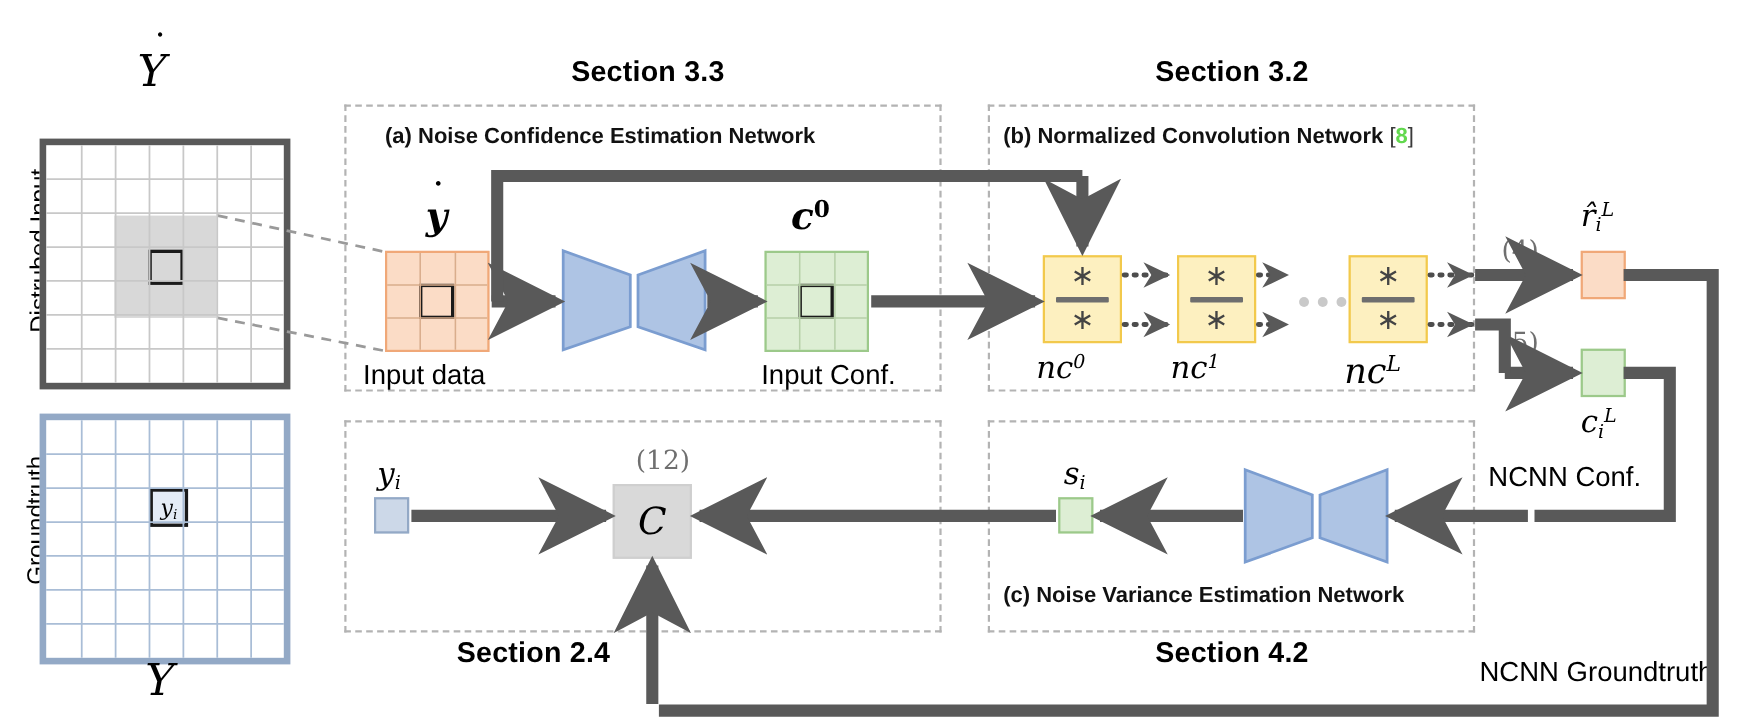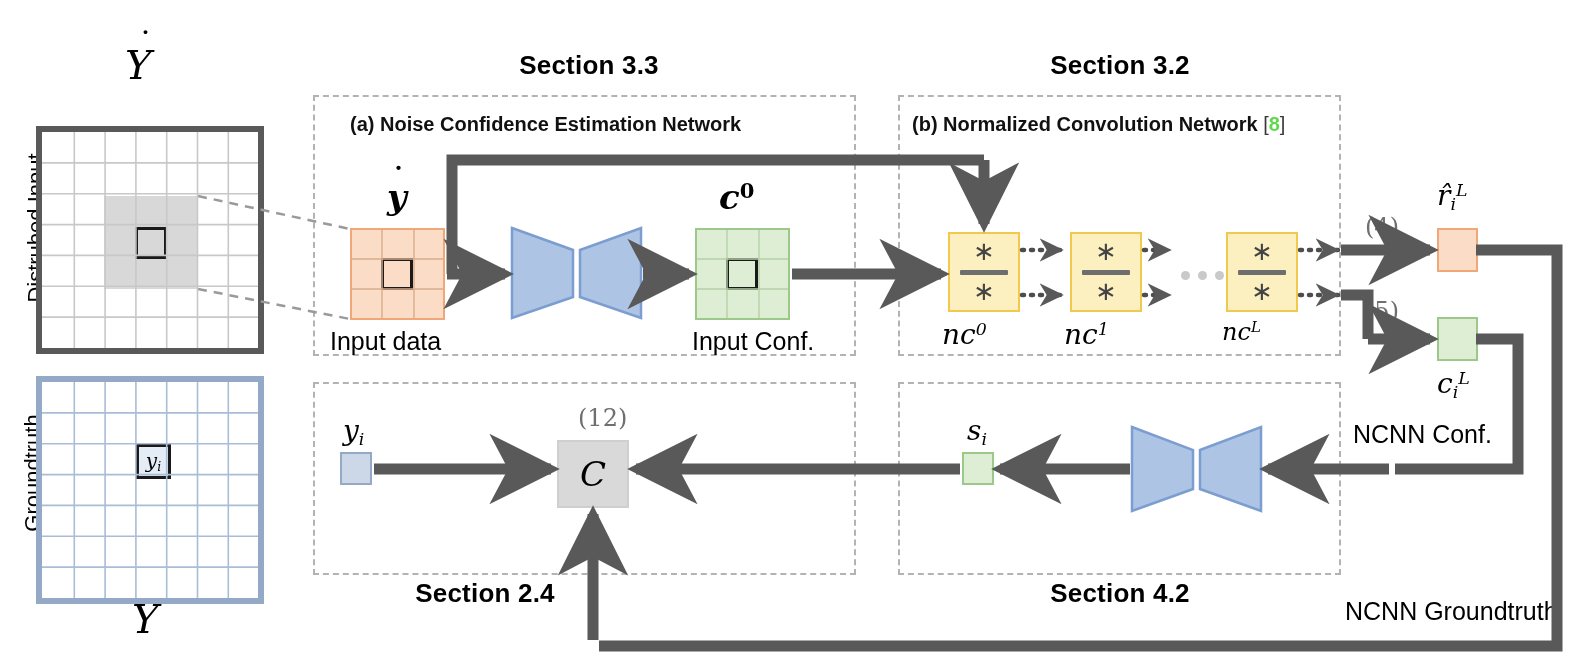--- a/index.html
+++ b/index.html
@@ -91,20 +91,24 @@
   </div>
 
   <div class="abs box-title" style="left:912px;top:113px;">
     <span>(b)</span>
     <span>Normalized Convolution Network</span>
     <span style="font-weight:normal;color:#3a3a3a;">
       <span>[</span><span class="refnum">8</span><span>]</span>
     </span>
   </div>
 
+  <div class="abs box-title" style="left:912px;top:530px;">
+    <span>(c)</span>
+    <span>Noise Variance Estimation Network</span>
+  </div>
 
   <div class="abs mathit" style="left:387px;top:177px;font-size:34px;font-weight:bold;">
     <span style="position:relative;">
       <span>y</span>
       <span class="abs" style="left:4px;top:-16px;font-size:30px;font-style:normal;">˙</span>
     </span>
   </div>
 
   <div class="abs map3" id="map-input" style="left:350px;top:228px;width:95px;height:92px;background:#fbdcc6;border:2px solid #f0a878;"></div>
   <div class="abs" style="left:381px;top:258px;width:32px;height:32px;border:3px solid #1a1a1a;box-sizing:border-box;"></div>
@@ -138,21 +142,21 @@
 
   <div class="abs dots3" style="left:1177px;top:266px;">
     <span></span><span></span><span></span>
   </div>
 
   <div class="abs nc" style="left:1226px;top:232px;width:72px;height:80px;">
     <span class="ast" style="top:4px;">∗</span>
     <span class="bar" style="left:10px;right:10px;top:36px;"></span>
     <span class="ast" style="top:44px;">∗</span>
   </div>
-  <div class="abs mathit" style="left:1222px;top:318px;font-size:24px;">
+  <div class="abs mathit" style="left:1222px;top:318px;font-size:32px;">
     <span>nc</span><span class="sup">L</span>
   </div>
 
   <div class="abs eqnum" style="left:1365px;top:213px;">(4)</div>
   <div class="abs eqnum" style="left:1365px;top:297px;">(5)</div>
 
   <div class="abs mathit" style="left:1437px;top:179px;font-size:28px;">
     <span>r̂</span><span class="sub">i</span><span class="sup">L</span>
   </div>
   <div class="abs" style="left:1437px;top:228px;width:41px;height:44px;background:#fbdcc6;border:2px solid #f0a878;box-sizing:border-box;"></div>

